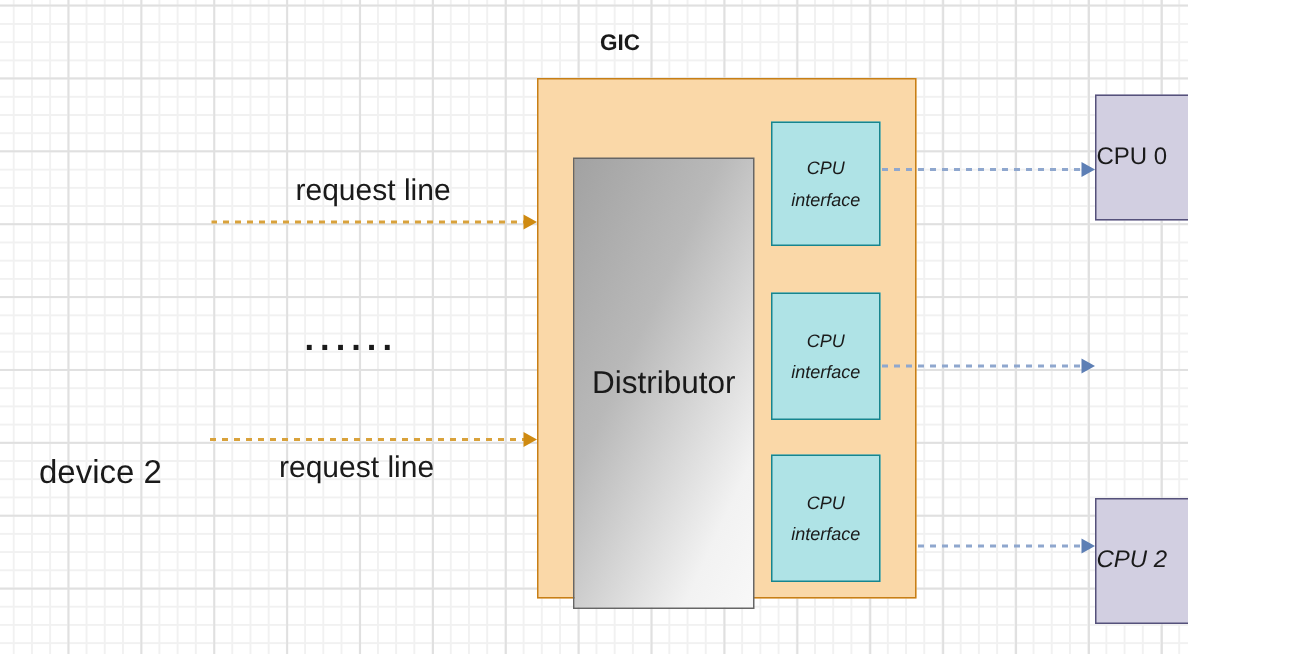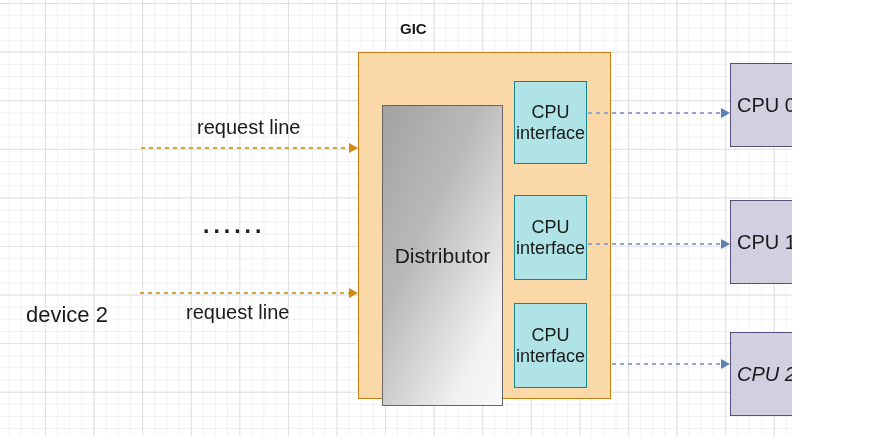--- a/index.html
+++ b/index.html
@@ -15,26 +15,26 @@
     background-size:48.6px 48.6px,48.6px 48.6px,12.15px 12.15px,12.15px 12.15px;
     background-position:-3.6px 0,0 3px,8.5px 0,0 3.2px;
   }
   .abs{position:absolute;}
   .gic-title{left:400px;top:20px;width:40px;font-size:15px;font-weight:700;text-align:left;}
   .gic-box{left:358px;top:52px;width:253px;height:347px;background:#FAD8A8;border:1.5px solid #C77F16;box-sizing:border-box;}
   .distributor{left:382px;top:105px;width:121px;height:301px;box-sizing:border-box;
     border:1.2px solid #666;background:linear-gradient(115deg,#a2a2a2 0%,#b9b9b9 38%,#f2f2f2 82%,#f8f8f8 100%);
     display:flex;align-items:center;justify-content:center;font-size:21px;}
   .iface{left:514px;width:73px;box-sizing:border-box;background:#AFE3E6;border:1.5px solid #17858E;
-    display:flex;align-items:center;justify-content:center;text-align:center;font-size:18px;line-height:21px;}
+    display:flex;align-items:center;justify-content:center;text-align:center;font-size:12px;line-height:21px;font-style:italic;}
   .iface1{top:81px;height:83px;}
   .iface2{top:195px;height:85px;}
   .iface3{top:303px;height:85px;}
   .cpu{left:730px;width:73px;height:84px;box-sizing:border-box;background:#D2CFE1;border:1.4px solid #55517B;
-    display:flex;align-items:center;justify-content:center;font-size:20px;}
+    display:flex;align-items:center;font-size:16px;}
   .cpu0{top:63px;}
   .cpu1{top:200px;}
   .cpu2{top:332px;font-style:italic;}
   .txt{white-space:nowrap;}
   .device1{left:26px;top:124px;font-size:20px;}
   .device2{left:26px;top:302px;font-size:22px;}
   .req1{left:197px;top:116px;font-size:20px;}
   .req2{left:186px;top:301px;font-size:20px;}
   .dots{left:203px;top:212px;font-size:23px;font-weight:700;letter-spacing:4px;line-height:26px;}
   .arrow{position:absolute;height:10px;}
@@ -68,23 +68,20 @@
   <div class="abs iface iface2">
     <span>CPU interface</span>
   </div>
   <div class="abs iface iface3">
     <span>CPU interface</span>
   </div>
 
   <div class="abs cpu cpu0">
     <span class="txt">CPU 0</span>
   </div>
-  <div class="abs cpu cpu1">
-    <span class="txt">CPU 1</span>
-  </div>
   <div class="abs cpu cpu2">
     <span class="txt">CPU 2</span>
   </div>
 
   <div class="abs device2 txt">device 2</div>
 
   <div class="abs req1 txt">request line</div>
   <div class="abs req2 txt">request line</div>
 
   <div class="abs dots txt">......</div>

